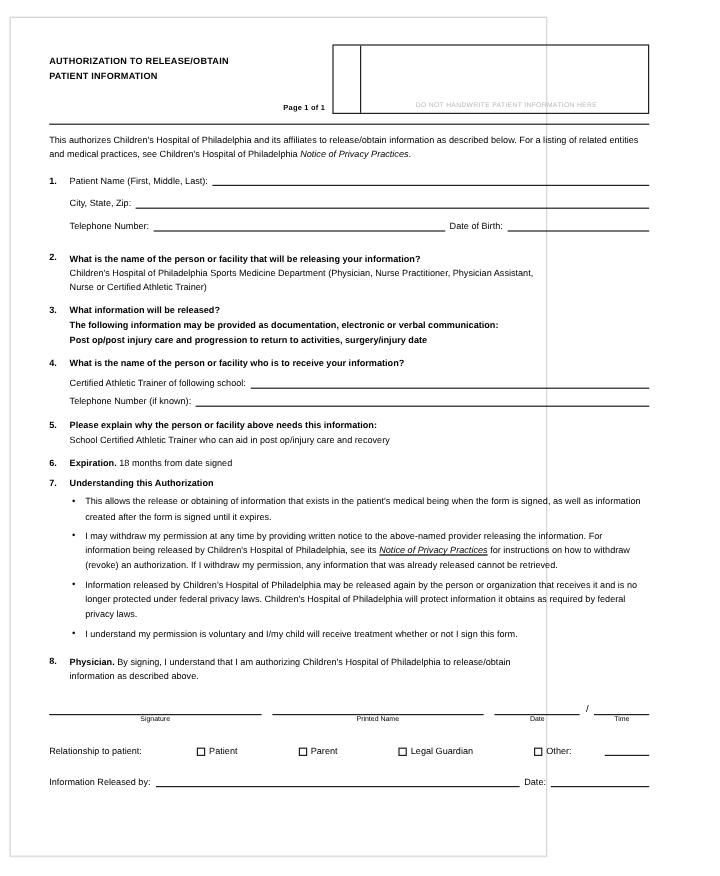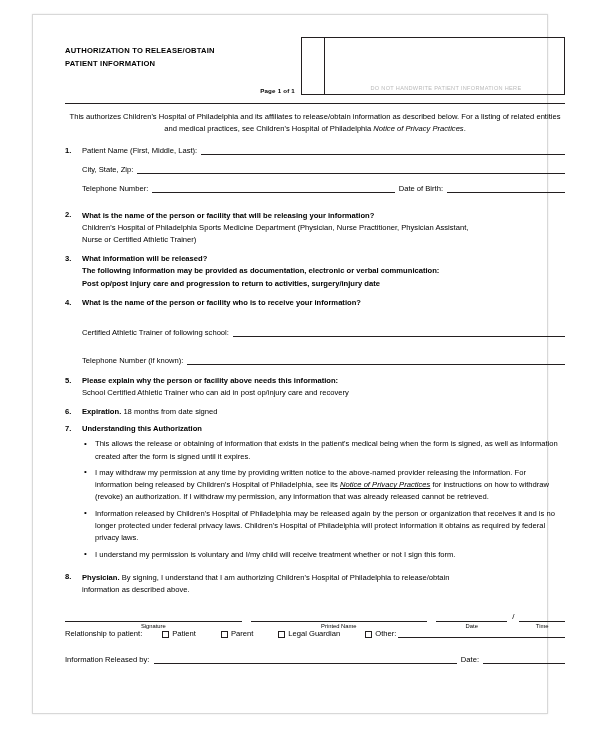--- a/index.html
+++ b/index.html
@@ -13,23 +13,23 @@
   }
   .page {
     position: relative;
     width: 600px;
     height: 730px;
     background: #ffffff;
     overflow: hidden;
   }
   .sheet {
     position: absolute;
-    left: 32px;
+    left: 8px;
     top: 14px;
-    width: 516px;
+    width: 448px;
     height: 700px;
     background: #ffffff;
     border: 1px solid #d8d8d8;
     box-shadow: 0 0 2px rgba(0,0,0,0.10);
   }
   .inner {
     position: absolute;
     left: 32px;
     top: 22px;
     width: 500px;
@@ -86,21 +86,20 @@
   .rule {
     border-top: 1px solid #231f20;
     margin-top: 4px;
     margin-bottom: 7px;
   }
 
   .intro {
     font-size: 7.6px;
     line-height: 1.62;
     margin-bottom: 10px;
-    text-align: center;
   }
   .intro i { font-style: italic; }
 
   
   .item {
     display: flex;
     margin-bottom: 7px;
   }
   .num {
     width: 17px;
@@ -138,21 +137,21 @@
   .field .lbl2 { white-space: nowrap; padding: 0 4px; }
   .field .ln2 {
     width: 118px;
     border-bottom: 1px solid #231f20;
     height: 9px;
   }
 
   .subfield {
     display: flex;
     font-size: 7.6px;
-    margin-top: 19px;
+    margin-top: 6px;
     margin-bottom: 3px;
   }
   .subfield .lbl { white-space: nowrap; padding-right: 4px; }
   .subfield .ln {
     flex: 1;
     border-bottom: 1px solid #231f20;
     height: 9px;
   }
 
   
@@ -213,20 +212,22 @@
   .c-name { width: 178px; }
   .c-date { width: 72px; }
   .c-slash { width: 12px; }
   .c-time { width: 46px; }
 
   
   .rel-row {
     display: flex;
     align-items: flex-end;
     font-size: 7.6px;
+    margin-top: 18px;
+    gap: 26px;
   }
   .rel-row .lbl { padding-right: 6px; white-space: nowrap; }
   .cbx {
     display: inline-block;
     width: 7px;
     height: 7px;
     border: 1px solid #231f20;
     margin-right: 3px;
     position: relative;
     top: -0.5px;

